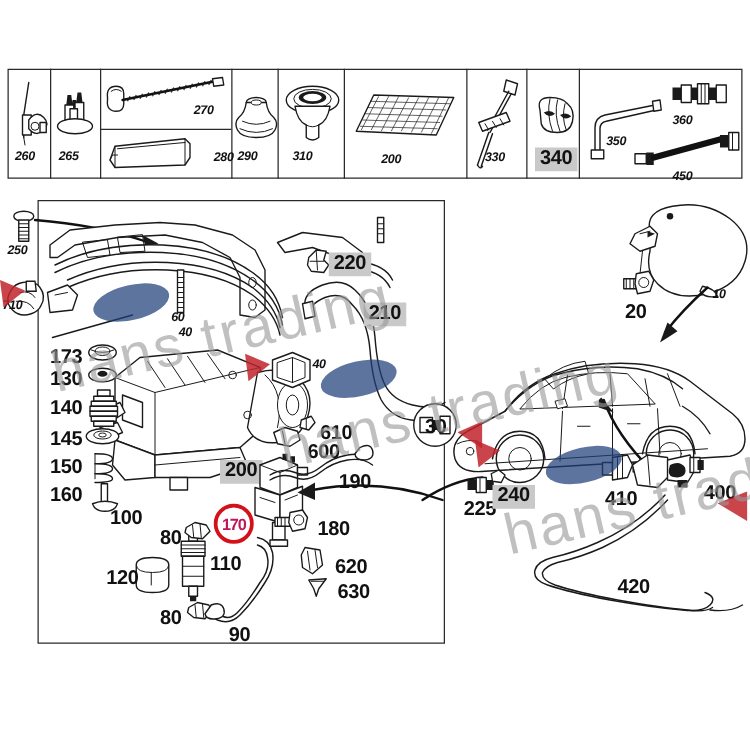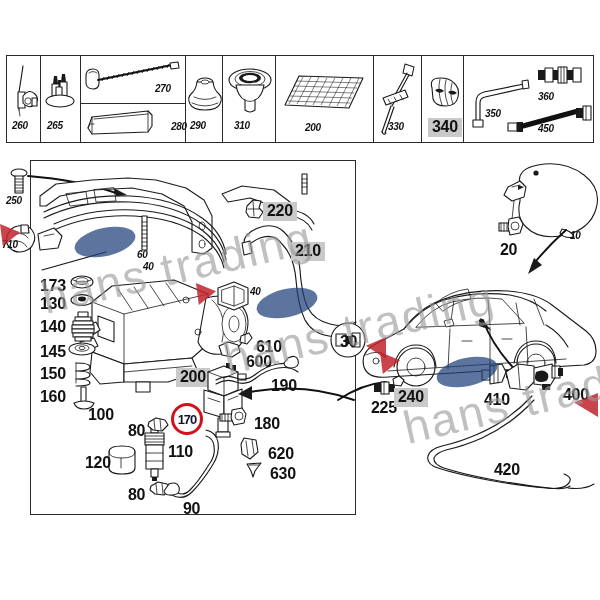--- a/index.html
+++ b/index.html
@@ -18,21 +18,21 @@
   .lbl.s14{font-size:10px;font-style:italic;}
   .lbl.s13{font-size:16px;}
 
   
   .lbl.hl{background:#c9c9c9;padding:1px 4px 2px 4px;}
 
   
   .keycircle{position:absolute;width:26px;height:26px;border-radius:50%;
        border:3px solid #d4111b;display:flex;align-items:center;
        justify-content:center;background:transparent;}
-  .keycircle span{font-size:13px;font-weight:700;color:#0f172a;letter-spacing:-1px;}
+  .keycircle span{font-size:13px;font-weight:700;color:#be185d;letter-spacing:-1px;}
 
   
   .frame{position:absolute;border:1.4px solid #2a2a2a;box-sizing:border-box;}
   .vline{position:absolute;width:1.4px;background:#2a2a2a;}
   .hline{position:absolute;height:1.4px;background:#2a2a2a;}
 
   
   .wm{position:absolute;pointer-events:none;}
   .wm .wtext{position:absolute;font-family:"Liberation Sans",sans-serif;
       font-size:46px;font-weight:400;color:#9a9a9a;opacity:.62;
@@ -208,21 +208,21 @@
   <div class="lbl s14" style="left:538px;top:92px;">360</div>
 
   <svg class="lay" style="left:504px;top:101px;" width="92" height="32" viewBox="0 0 92 32">
     <path class="fw" d="M4 22 h9 v8 h-9 z"></path>
     <path class="fk" d="M13 21 h6 v10 h-6 z"></path>
     <path class="sth" d="M19 25 L74 10" style="stroke-width:5"></path>
     <path class="fk" d="M72 7 h7 v10 h-7 z"></path>
     <path class="fw" d="M79 5 h8 v14 h-8 z"></path>
     <path class="stt" d="M82 5 v14"></path>
   </svg>
-  <div class="lbl s14" style="left:538px;top:124px;">450</div>
+  <div class="lbl s14" style="left:538px;top:137px;">450</div>
 
   <div class="frame" style="left:30px;top:160px;width:326px;height:355px;"></div>
 
   <svg class="lay" style="left:8px;top:168px;" width="22" height="28" viewBox="0 0 22 28">
     <ellipse class="fw" cx="11" cy="5" rx="8" ry="4"></ellipse>
     <path class="fw" d="M7 8 h8 v17 h-8 z"></path>
     <g class="stt">
         <path d="M7 11 h8"></path>
         <path d="M7 14 h8"></path>
         <path d="M7 17 h8"></path>

